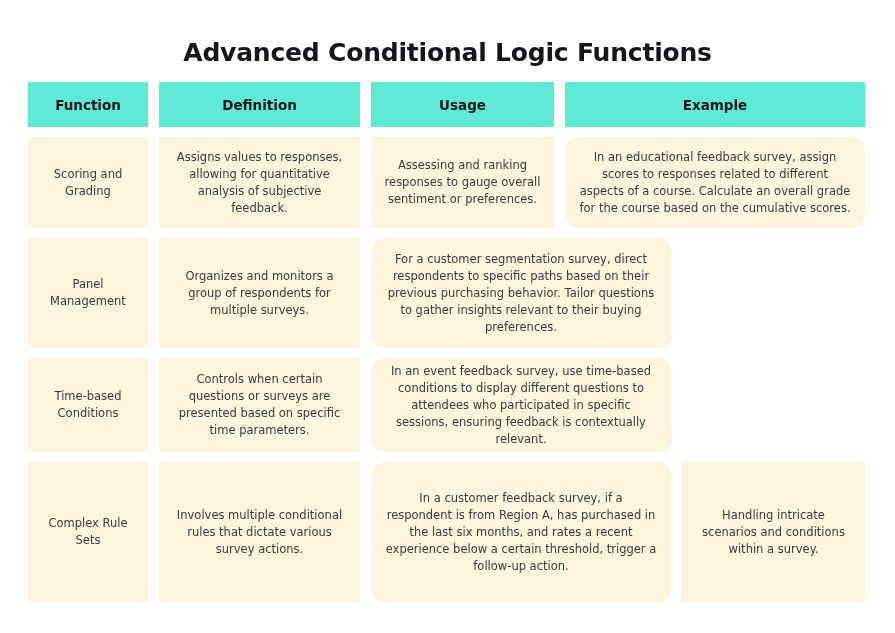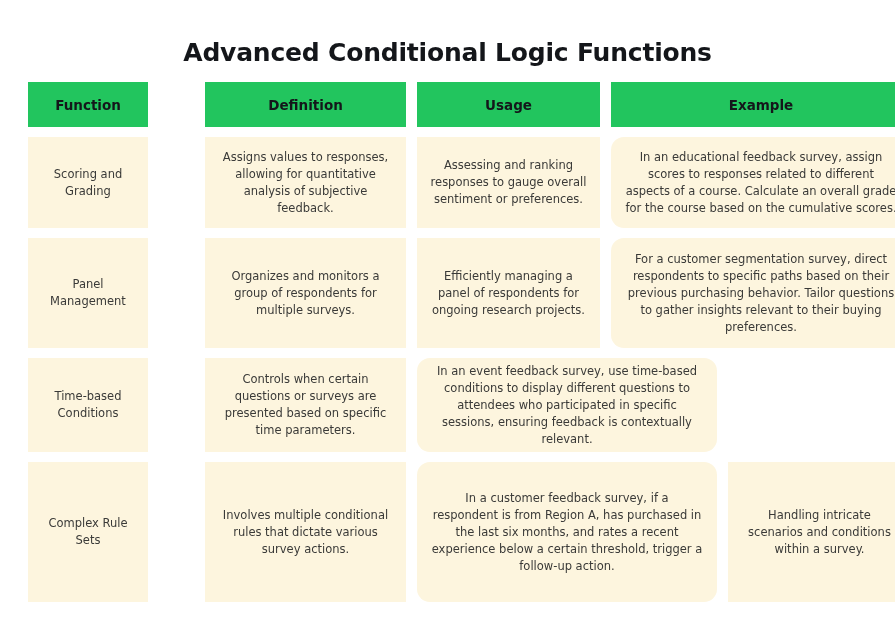--- a/index.html
+++ b/index.html
@@ -49,26 +49,26 @@
   }
   .cell {
     box-sizing: border-box;
     display: flex;
     align-items: center;
     justify-content: center;
     text-align: center;
   }
   
   .col-1 { width: 120px; flex: 0 0 120px; }
-  .col-2 { width: 201px; flex: 0 0 201px; margin-left: 46px; }
+  .col-2 { width: 201px; flex: 0 0 201px; }
   .col-3 { width: 183px; flex: 0 0 183px; }
   .col-4 { width: 300px; flex: 0 0 300px; }
 
   .header-cell {
-    background: #22c55e;
+    background: #5eead4;
     height: 45px;
     font-size: 13.5px;
     font-weight: bold;
     color: #14161A;
   }
   .body-row {
     margin-bottom: 10px;
   }
   .body-cell {
     background: #FDF5DE;
@@ -105,21 +105,20 @@
     <div class="row body-row r1">
       <div class="cell body-cell col-1">Scoring and Grading</div>
       <div class="cell body-cell col-2">Assigns values to responses, allowing for quantitative analysis of subjective feedback.</div>
       <div class="cell body-cell col-3">Assessing and ranking responses to gauge overall sentiment or preferences.</div>
       <div class="cell body-cell col-4">In an educational feedback survey, assign scores to responses related to different aspects of a course. Calculate an overall grade for the course based on the cumulative scores.</div>
     </div>
 
     <div class="row body-row r2">
       <div class="cell body-cell col-1">Panel Management</div>
       <div class="cell body-cell col-2">Organizes and monitors a group of respondents for multiple surveys.</div>
-      <div class="cell body-cell col-3">Efficiently managing a panel of respondents for ongoing research projects.</div>
       <div class="cell body-cell col-4">For a customer segmentation survey, direct respondents to specific paths based on their previous purchasing behavior. Tailor questions to gather insights relevant to their buying preferences.</div>
     </div>
 
     <div class="row body-row r3">
       <div class="cell body-cell col-1">Time-based Conditions</div>
       <div class="cell body-cell col-2">Controls when certain questions or surveys are presented based on specific time parameters.</div>
       <div class="cell body-cell col-4">In an event feedback survey, use time-based conditions to display different questions to attendees who participated in specific sessions, ensuring feedback is contextually relevant.</div>
     </div>
 
     <div class="row body-row r4">

